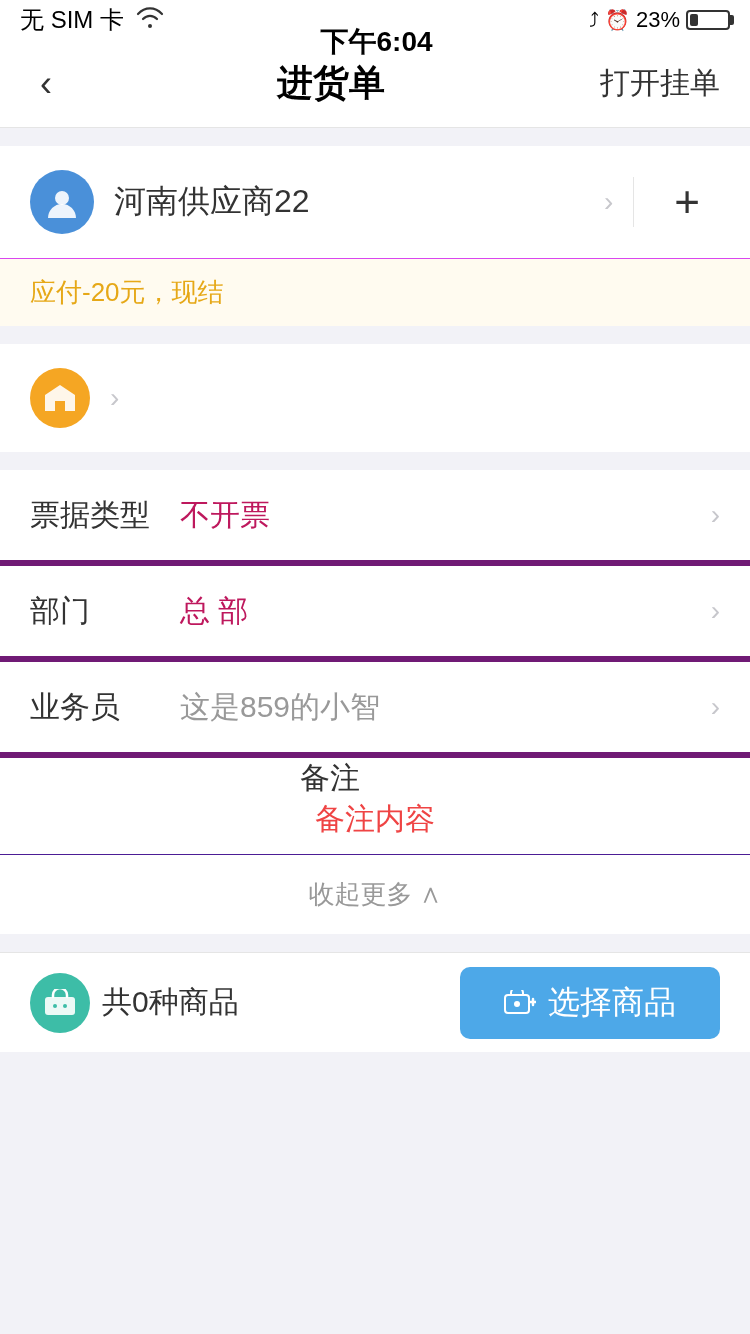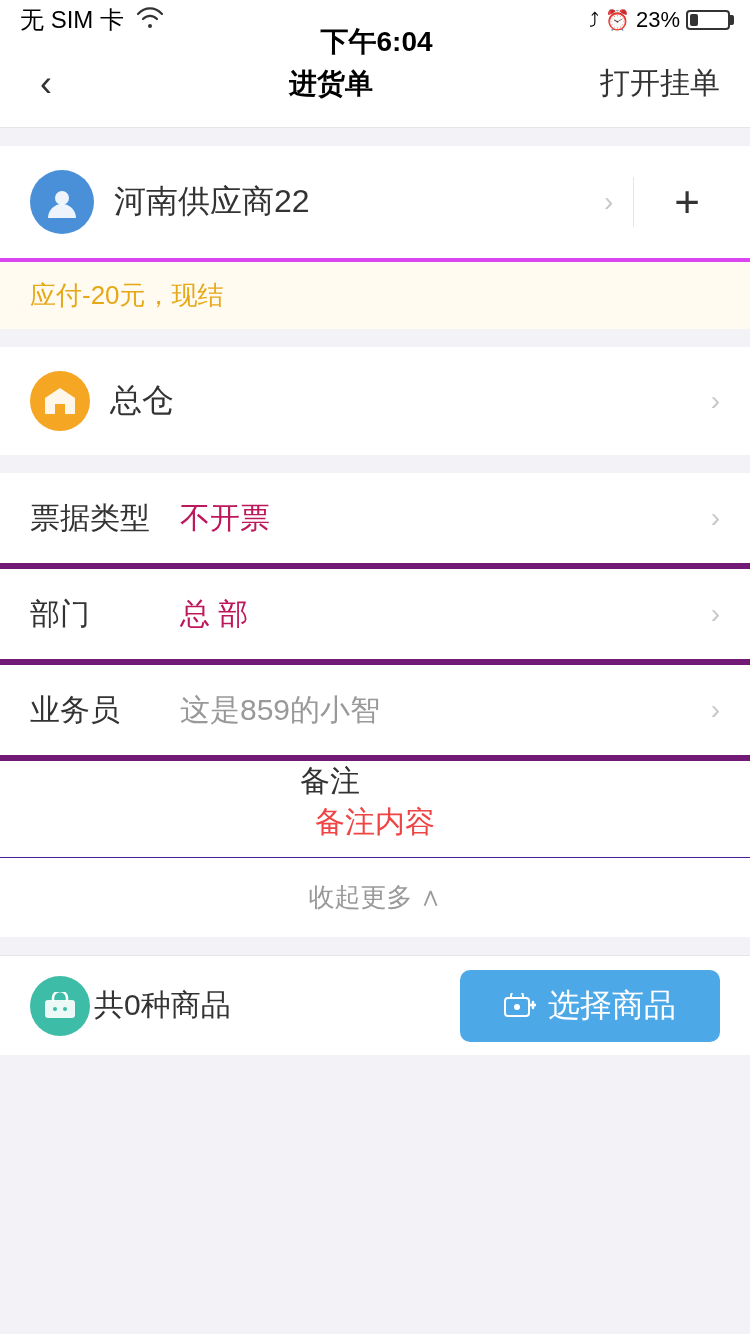--- a/index.html
+++ b/index.html
@@ -65,21 +65,21 @@
       padding: 0 30px;
       border-bottom: 1px solid #e5e5e5;
     }
     .nav-back {
       font-size: 36px;
       color: #333;
       cursor: pointer;
       padding: 10px;
     }
     .nav-title {
-      font-size: 28px;
+      font-size: 36px;
       font-weight: 600;
       color: #000;
     }
     .nav-action {
       font-size: 30px;
       color: #333;
       cursor: pointer;
     }
 
     
@@ -92,21 +92,21 @@
     .card {
       background: #fff;
       width: 750px;
     }
 
     
     .supplier-row {
       display: flex;
       align-items: center;
       padding: 24px 30px;
-      border-bottom: 4px solid #d946ef;
+      border-bottom: 1px solid #d946ef;
       gap: 20px;
     }
     .supplier-avatar {
       width: 64px;
       height: 64px;
       border-radius: 50%;
       background: #4a90d9;
       display: flex;
       align-items: center;
       justify-content: center;
@@ -218,21 +218,21 @@
       height: 100px;
       display: flex;
       align-items: center;
       padding: 0 30px;
       justify-content: space-between;
       border-top: 1px solid #e5e5e5;
     }
     .product-count-area {
       display: flex;
       align-items: center;
-      gap: 4px;
+      gap: 12px;
       text-align: center;
     }
     .product-icon {
       width: 60px;
       height: 60px;
       border-radius: 50%;
       background: #3dbda7;
       display: flex;
       align-items: center;
       justify-content: center;
@@ -316,21 +316,20 @@
   <div class="section-gap"></div>
 
   <div class="card">
     <div class="warehouse-row">
       <div class="warehouse-icon">
         <svg width="34" height="30" viewBox="0 0 34 30" fill="none">
           <path d="M2 12L17 2l15 10v16H2V12z" fill="#fff" opacity="0.9"></path>
           <rect x="12" y="18" width="10" height="10" fill="#f5a623"></rect>
         </svg>
       </div>
-      <span class="warehouse-name">总仓</span>
       <span class="chevron">›</span>
     </div>
   </div>
 
   <div class="section-gap"></div>
 
   <div class="form-card">
     <div class="form-row">
       <span class="form-label">票据类型</span>
       <span class="form-value">不开票</span>

